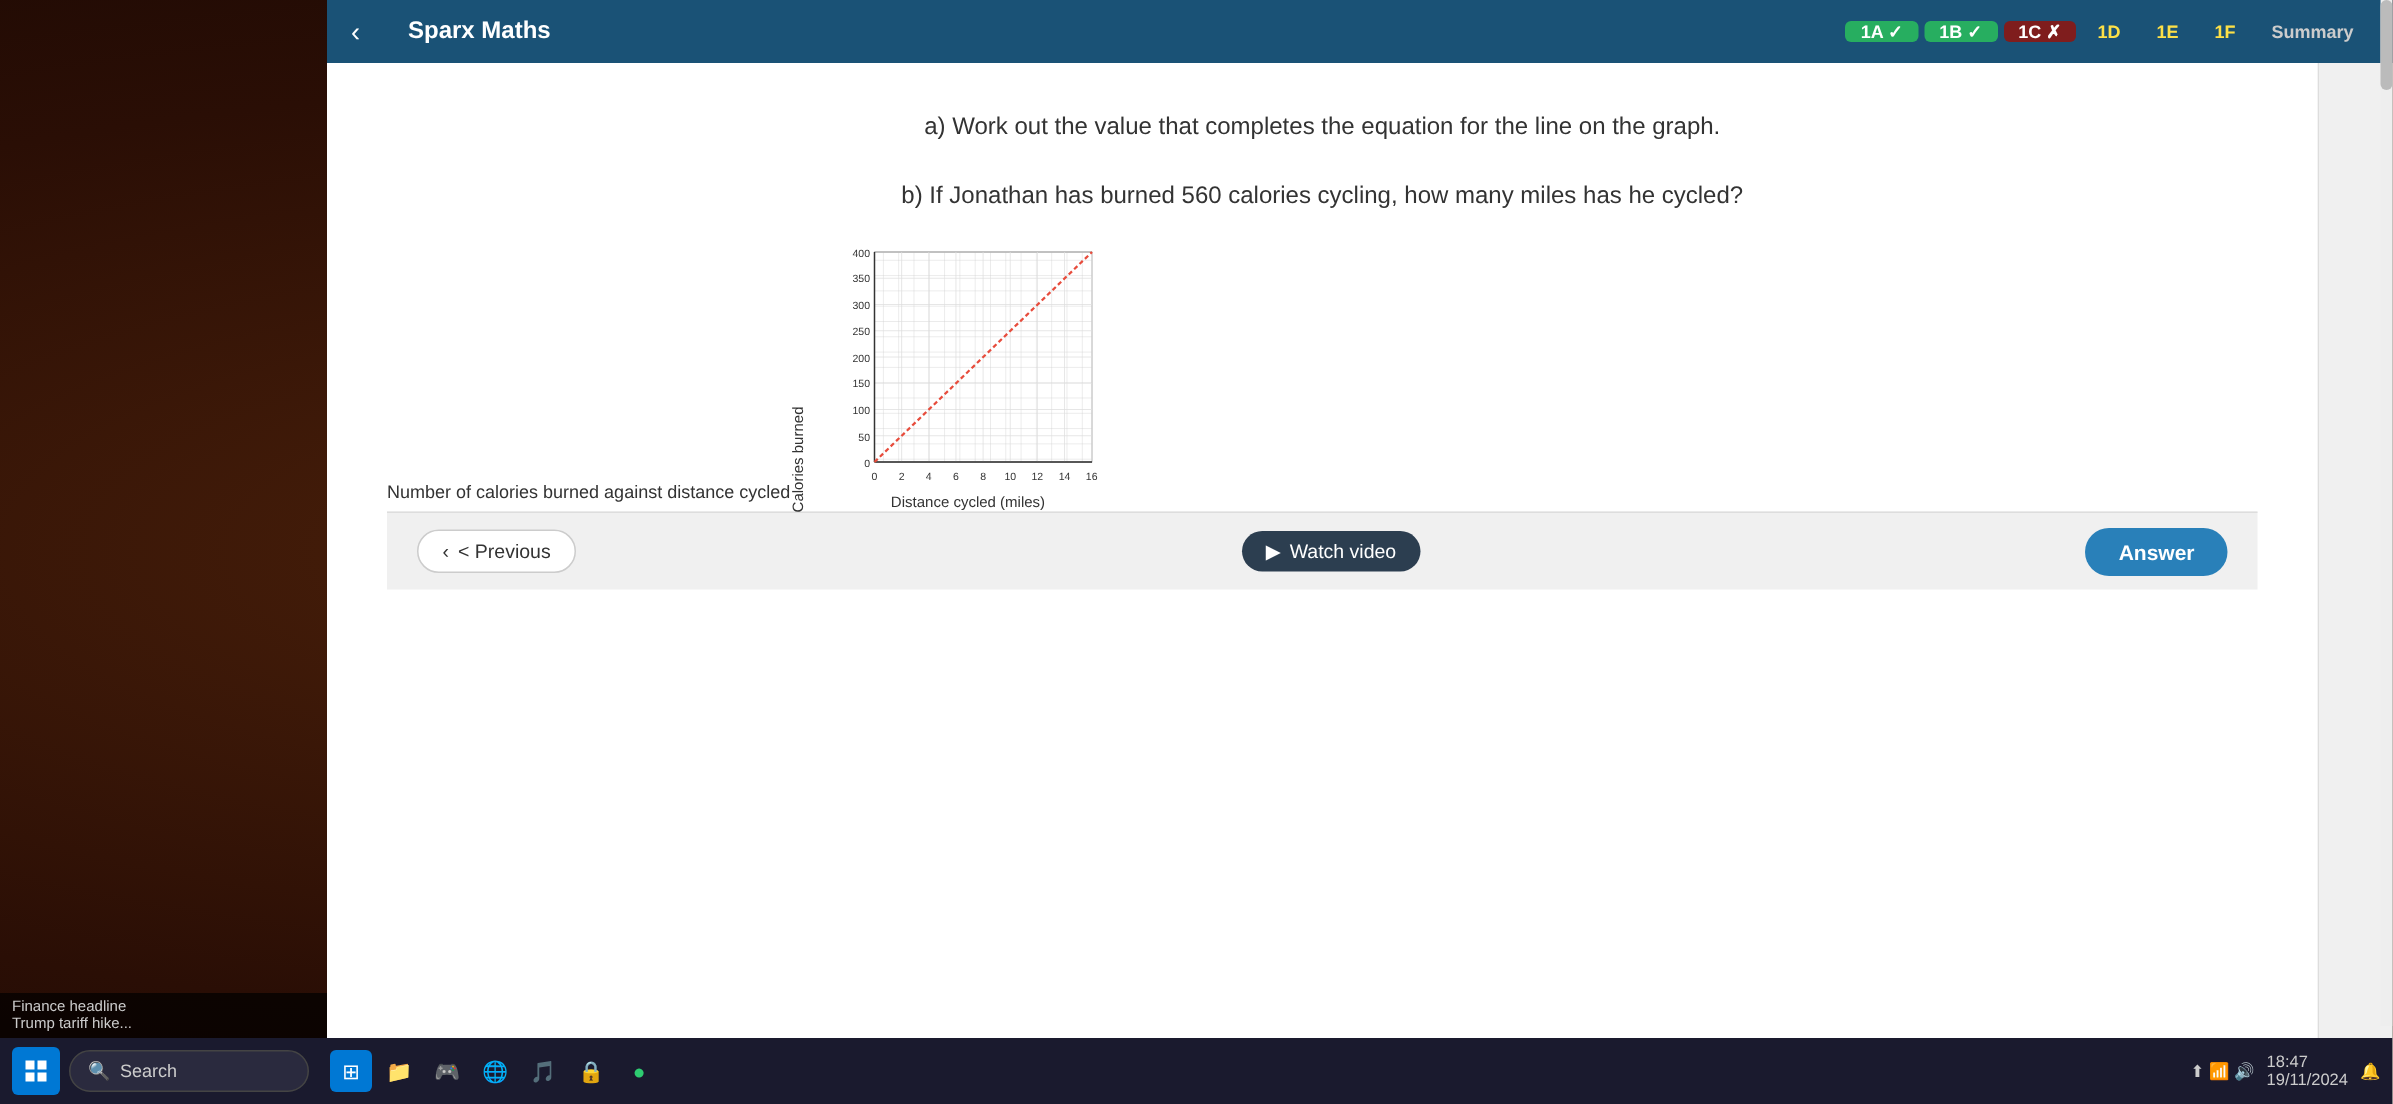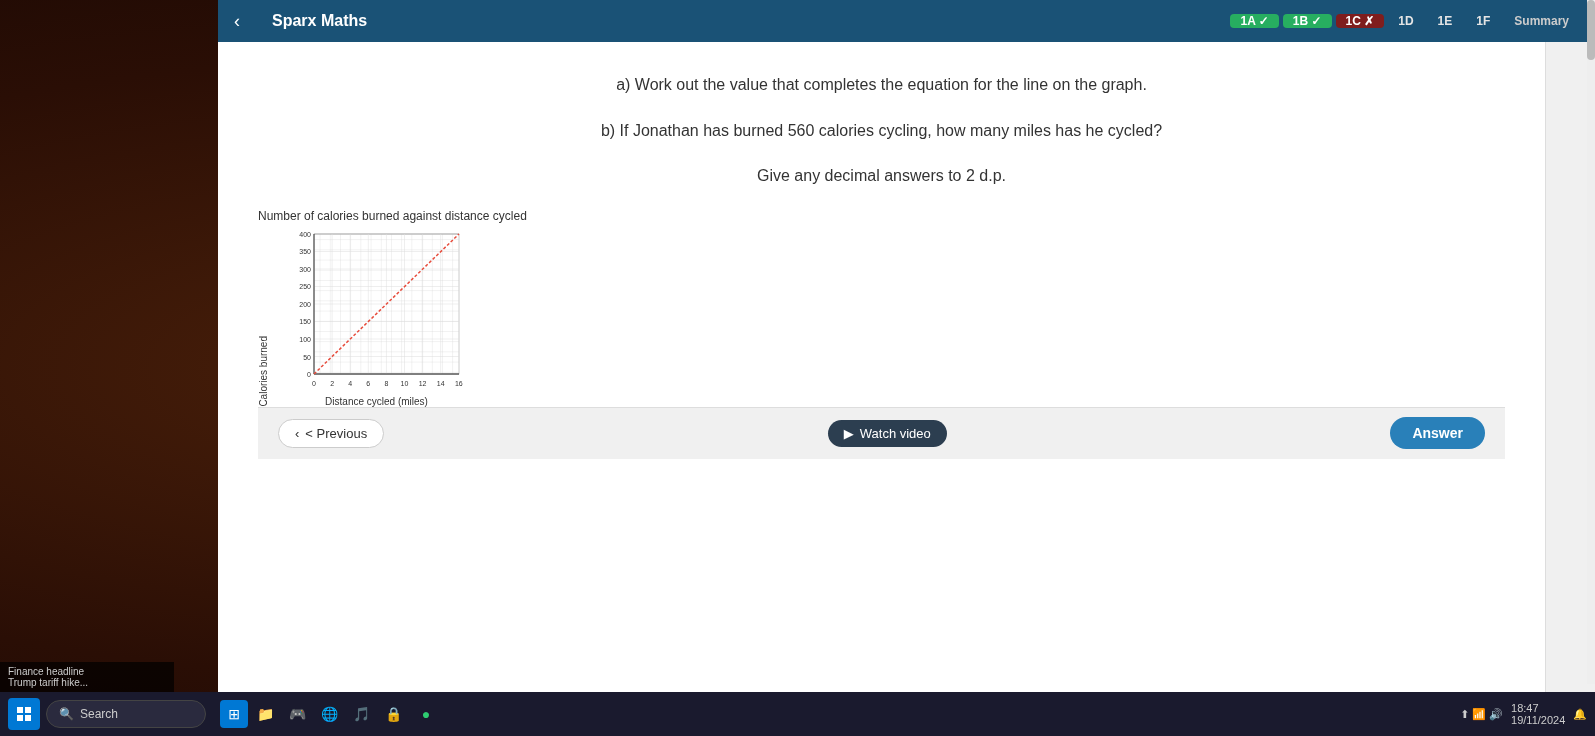--- a/index.html
+++ b/index.html
@@ -72,21 +72,21 @@
       color: white;
     }
     .tab-item.complete {
       background: #27ae60;
     }
     .tab-item.error {
       background: #7f1d1d;
     }
     .tab-item.inactive {
       background: transparent;
-      color: #e5e5e5;
+      color: #fde047;
     }
     .tab-item.summary {
       background: transparent;
       color: #ccc;
     }
 
     
     .main-content {
       flex: 1;
       background: #f8f9fa;
@@ -131,22 +131,22 @@
     }
 
     .equation-label span.distance {
       color: #2980b9;
       text-decoration: underline;
     }
 
     
     .chart-section {
       display: flex;
-      flex-direction: column;
-      align-items: flex-start;
+      flex-direction: row;
+      align-items: flex-end;
       margin-top: 10px;
     }
 
     .chart-title {
       font-size: 12px;
       color: #333;
       margin-bottom: 6px;
       text-align: center;
     }
 
@@ -284,21 +284,21 @@
       align-items: center;
       gap: 8px;
       color: #ccc;
       font-size: 11px;
     }
 
     .news-ticker {
       position: absolute;
       bottom: 44px;
       left: 0;
-      width: 174px;
+      width: 218px;
       background: rgba(0,0,0,0.7);
       color: #ccc;
       font-size: 10px;
       padding: 4px 8px;
     }
 
     .scrollbar {
       position: absolute;
       right: 0;
       top: 0;
@@ -367,23 +367,20 @@
     <div class="question-area">
 
       <div class="question-text">
         <span>a) Work out the value that completes the equation for the line on the graph.</span>
       </div>
 
       <div class="question-text">
         <span>b) If Jonathan has burned 560 calories cycling, how many miles has he cycled?</span>
       </div>
 
-      <div class="question-text">
-        <span>Give any decimal answers to 2 d.p.</span>
-      </div>
 
 
       <div class="chart-section">
         <div class="chart-title">Number of calories burned against distance cycled</div>
 
         <div class="chart-container">
           <div class="y-axis-label">Calories burned</div>
 
           <div class="chart-inner">
             <svg class="chart-svg" width="175" height="165">

